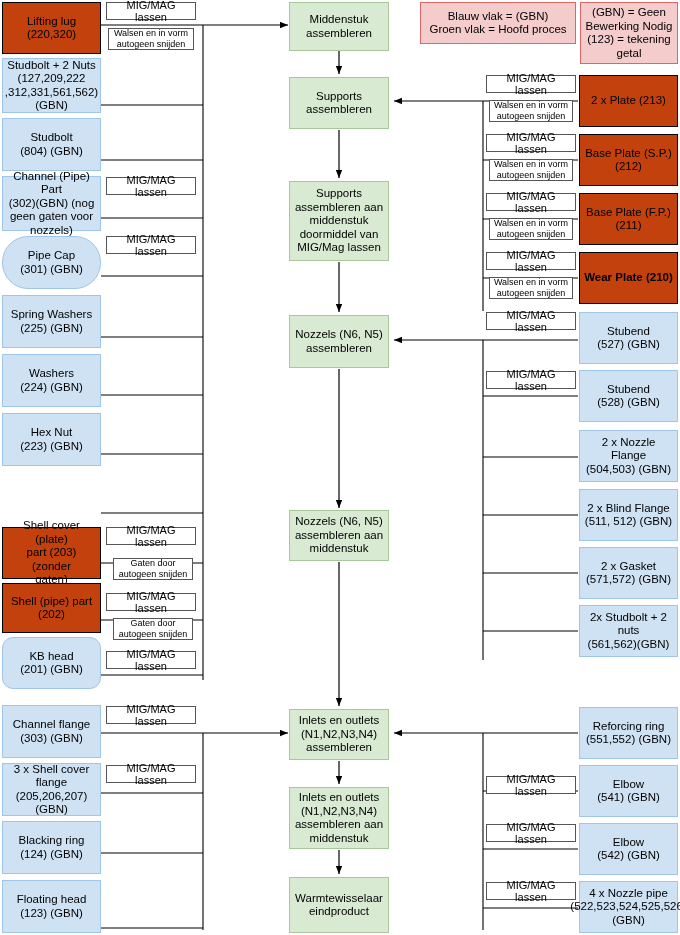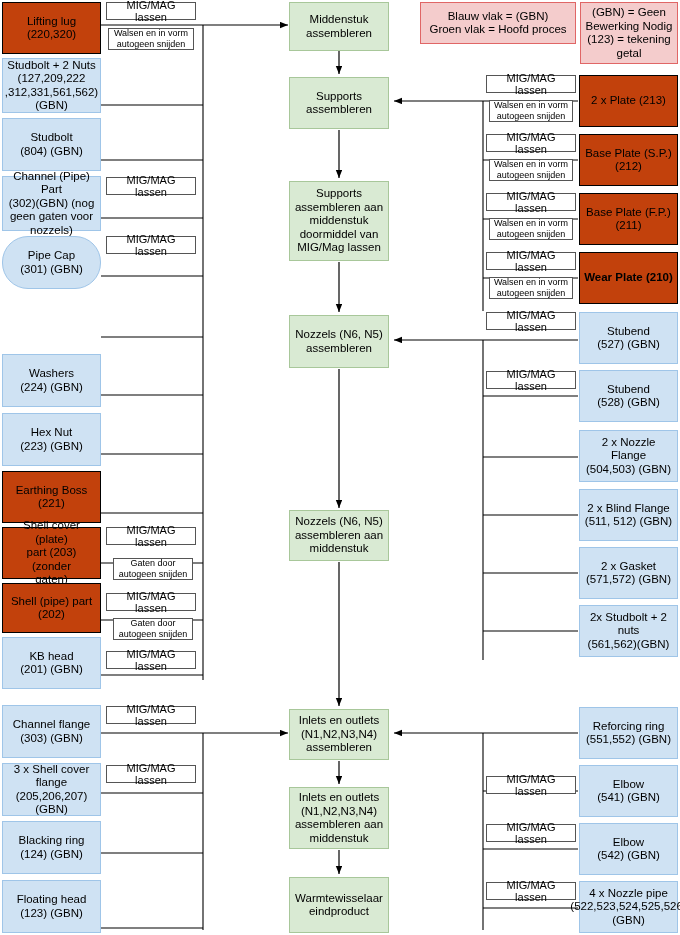--- a/index.html
+++ b/index.html
@@ -110,32 +110,32 @@
 ,312,331,561,562)
 (GBN)</div>
   <div class="node n-blue" style="left:2px;  top:118px; width:99px; height:53px;">Studbolt
 (804) (GBN)</div>
   <div class="node n-blue" style="left:2px;  top:176px; width:99px; height:55px;">Channel (Pipe) Part
 (302)(GBN) (nog
 geen gaten voor
 nozzels)</div>
   <div class="node n-blue" style="left:2px;  top:236px; width:99px; height:53px;border-radius:26px;">Pipe Cap
 (301) (GBN)</div>
+  <div class="node n-blue" style="left:2px;  top:295px; width:99px; height:53px;">Spring Washers
+(225) (GBN)</div>
   <div class="node n-blue" style="left:2px;  top:354px; width:99px; height:53px;">Washers
 (224) (GBN)</div>
   <div class="node n-blue" style="left:2px;  top:413px; width:99px; height:53px;">Hex Nut
 (223) (GBN)</div>
-  <div class="node n-white" style="left:2px;  top:471px; width:99px; height:52px;">Earthing Boss
-(221)</div>
   <div class="node n-white" style="left:2px;  top:527px; width:99px; height:52px;">Shell cover (plate)
 part (203) (zonder
 gaten)</div>
   <div class="node n-white" style="left:2px;  top:583px; width:99px; height:50px;">Shell (pipe) part
 (202)</div>
-  <div class="node n-blue" style="left:2px;  top:637px; width:99px; height:52px;">KB head
+  <div class="node n-blue" style="left:2px;  top:637px; width:99px; height:52px;border-radius:11px;">KB head
 (201) (GBN)</div>
   <div class="node n-blue" style="left:2px;  top:705px; width:99px; height:53px;">Channel flange
 (303) (GBN)</div>
   <div class="node n-blue" style="left:2px;  top:763px; width:99px; height:53px;">3 x Shell cover flange
 (205,206,207) (GBN)</div>
   <div class="node n-blue" style="left:2px;  top:821px; width:99px; height:53px;">Blacking ring
 (124) (GBN)</div>
   <div class="node n-blue" style="left:2px;  top:880px; width:99px; height:53px;">Floating head
 (123) (GBN)</div>
 

